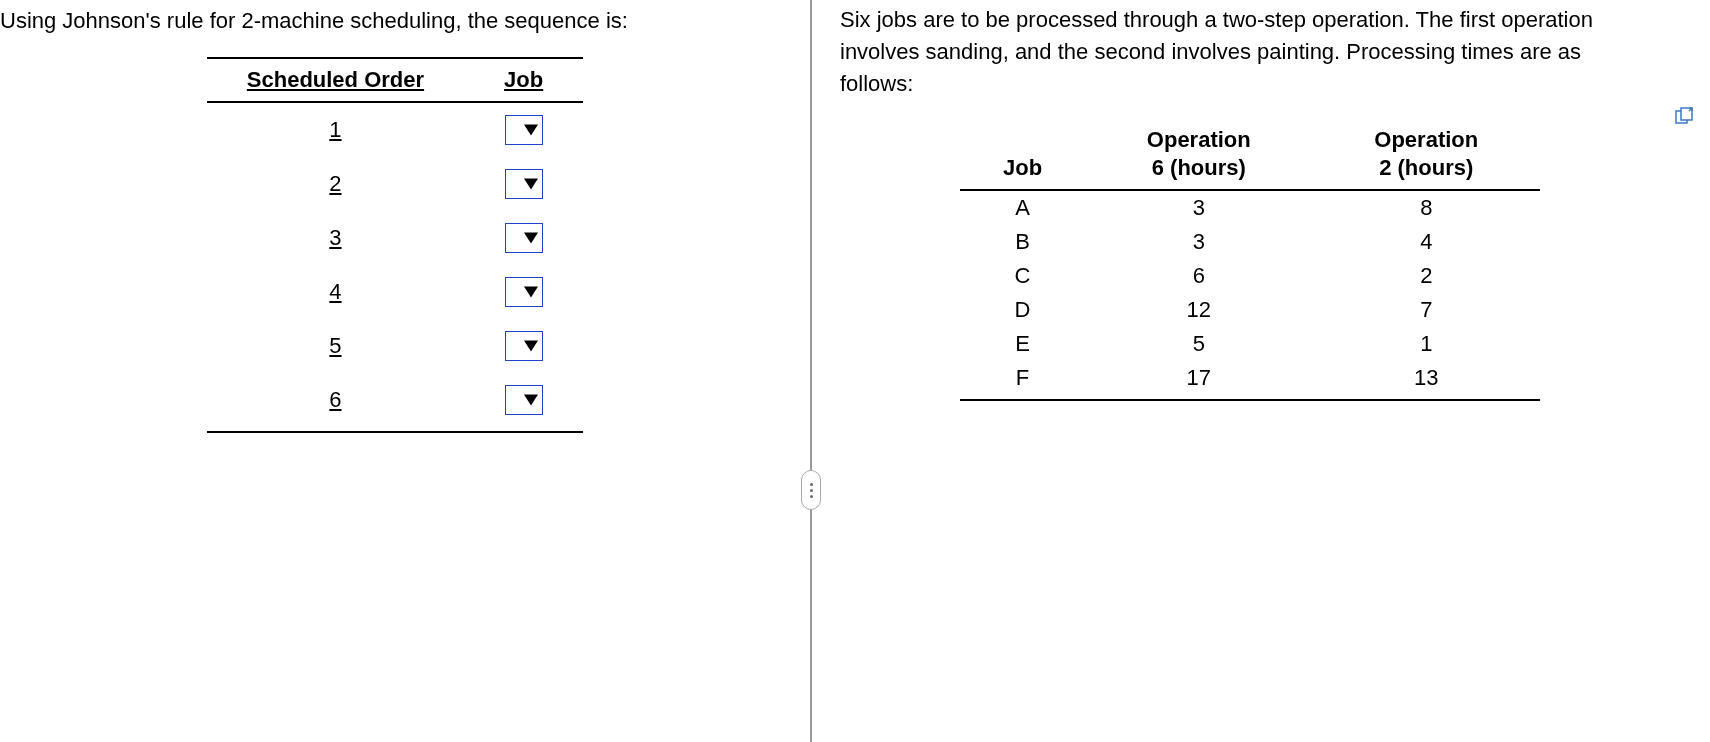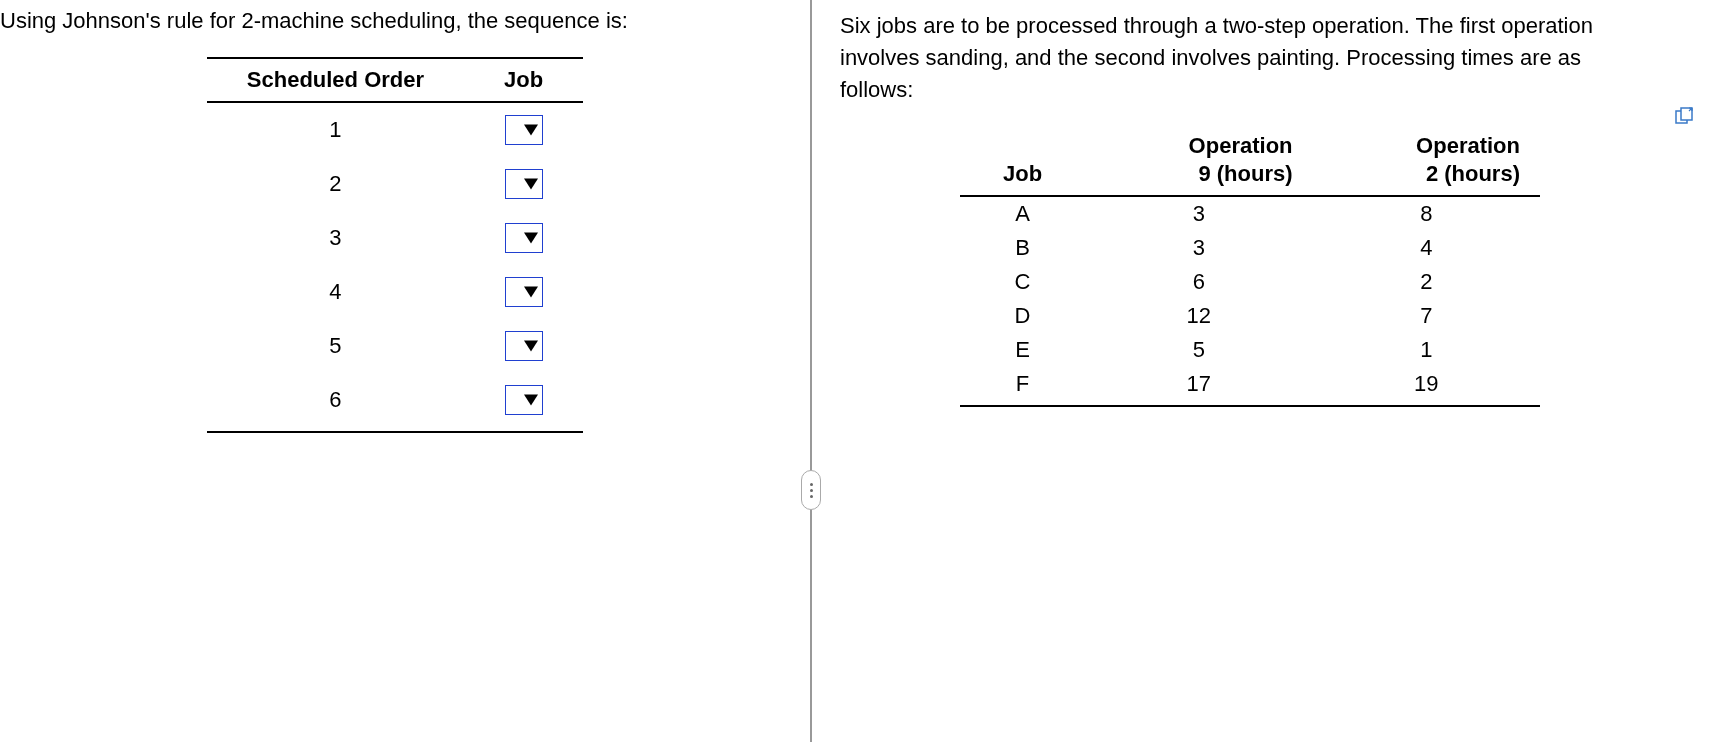--- a/index.html
+++ b/index.html
@@ -16,21 +16,21 @@
       height: 742px;
       position: relative;
       display: flex;
     }
     .left-panel {
       width: 810px;
       padding: 5px 20px 20px 0;
     }
     .right-panel {
       width: 860px;
-      padding: 10px 10px 20px 30px;
+      padding: 4px 10px 20px 30px;
     }
     .divider {
       position: absolute;
       left: 810px;
       top: 0;
       bottom: 0;
       width: 0;
       border-left: 2px solid #999;
     }
     .drag-handle {
@@ -55,20 +55,21 @@
       background: #666;
       border-radius: 50%;
     }
     .intro-text {
       line-height: 1.45;
       margin-bottom: 20px;
     }
     .schedule-table {
       margin: 0 auto 25px auto;
       border-collapse: collapse;
+      text-decoration: underline;
     }
     .schedule-table th {
       font-weight: bold;
       padding: 8px 40px;
       border-top: 2px solid #000;
       border-bottom: 2px solid #000;
       text-align: center;
     }
     .schedule-table td {
       padding: 12px 40px;
@@ -115,21 +116,21 @@
     }
     .data-table {
       margin: 0 auto;
       border-collapse: collapse;
       width: 580px;
     }
     .data-table th {
       font-weight: bold;
       padding: 6px 20px;
       border-bottom: 2px solid #000;
-      text-align: right;
+      text-align: center;
       line-height: 1.3;
       vertical-align: bottom;
     }
     .data-table th.first, .data-table td.first {
       text-align: center;
     }
     .data-table td {
       padding: 4px 20px;
       text-align: center;
     }
@@ -206,21 +207,21 @@
       <rect x="1" y="4" width="11" height="12" fill="none" stroke="#3a7ac8" stroke-width="1.5"></rect>
       <rect x="6" y="1" width="11" height="12" fill="#fff" stroke="#3a7ac8" stroke-width="1.5"></rect>
       <path d="M14 4 L17 1 M17 1 L14 1 M17 1 L17 4" fill="none" stroke="#3a7ac8" stroke-width="1.2"></path>
     </svg>
   </span>
 
   <table class="data-table">
     <thead>
       <tr>
         <th class="first">Job</th>
-        <th><span>Operation</span><br><span>9 (hours)</span></th>
+        <th><span>Operation</span><br><span>6 (hours)</span></th>
         <th><span>Operation</span><br><span>2 (hours)</span></th>
       </tr>
     </thead>
     <tbody>
       <tr>
         <td class="first">A</td>
         <td>3</td>
         <td>8</td>
       </tr>
       <tr>
@@ -239,17 +240,17 @@
         <td>7</td>
       </tr>
       <tr>
         <td class="first">E</td>
         <td>5</td>
         <td>1</td>
       </tr>
       <tr>
         <td class="first">F</td>
         <td>17</td>
-        <td>19</td>
+        <td>13</td>
       </tr>
     </tbody>
   </table>
 </div>
 
 </body></html>

